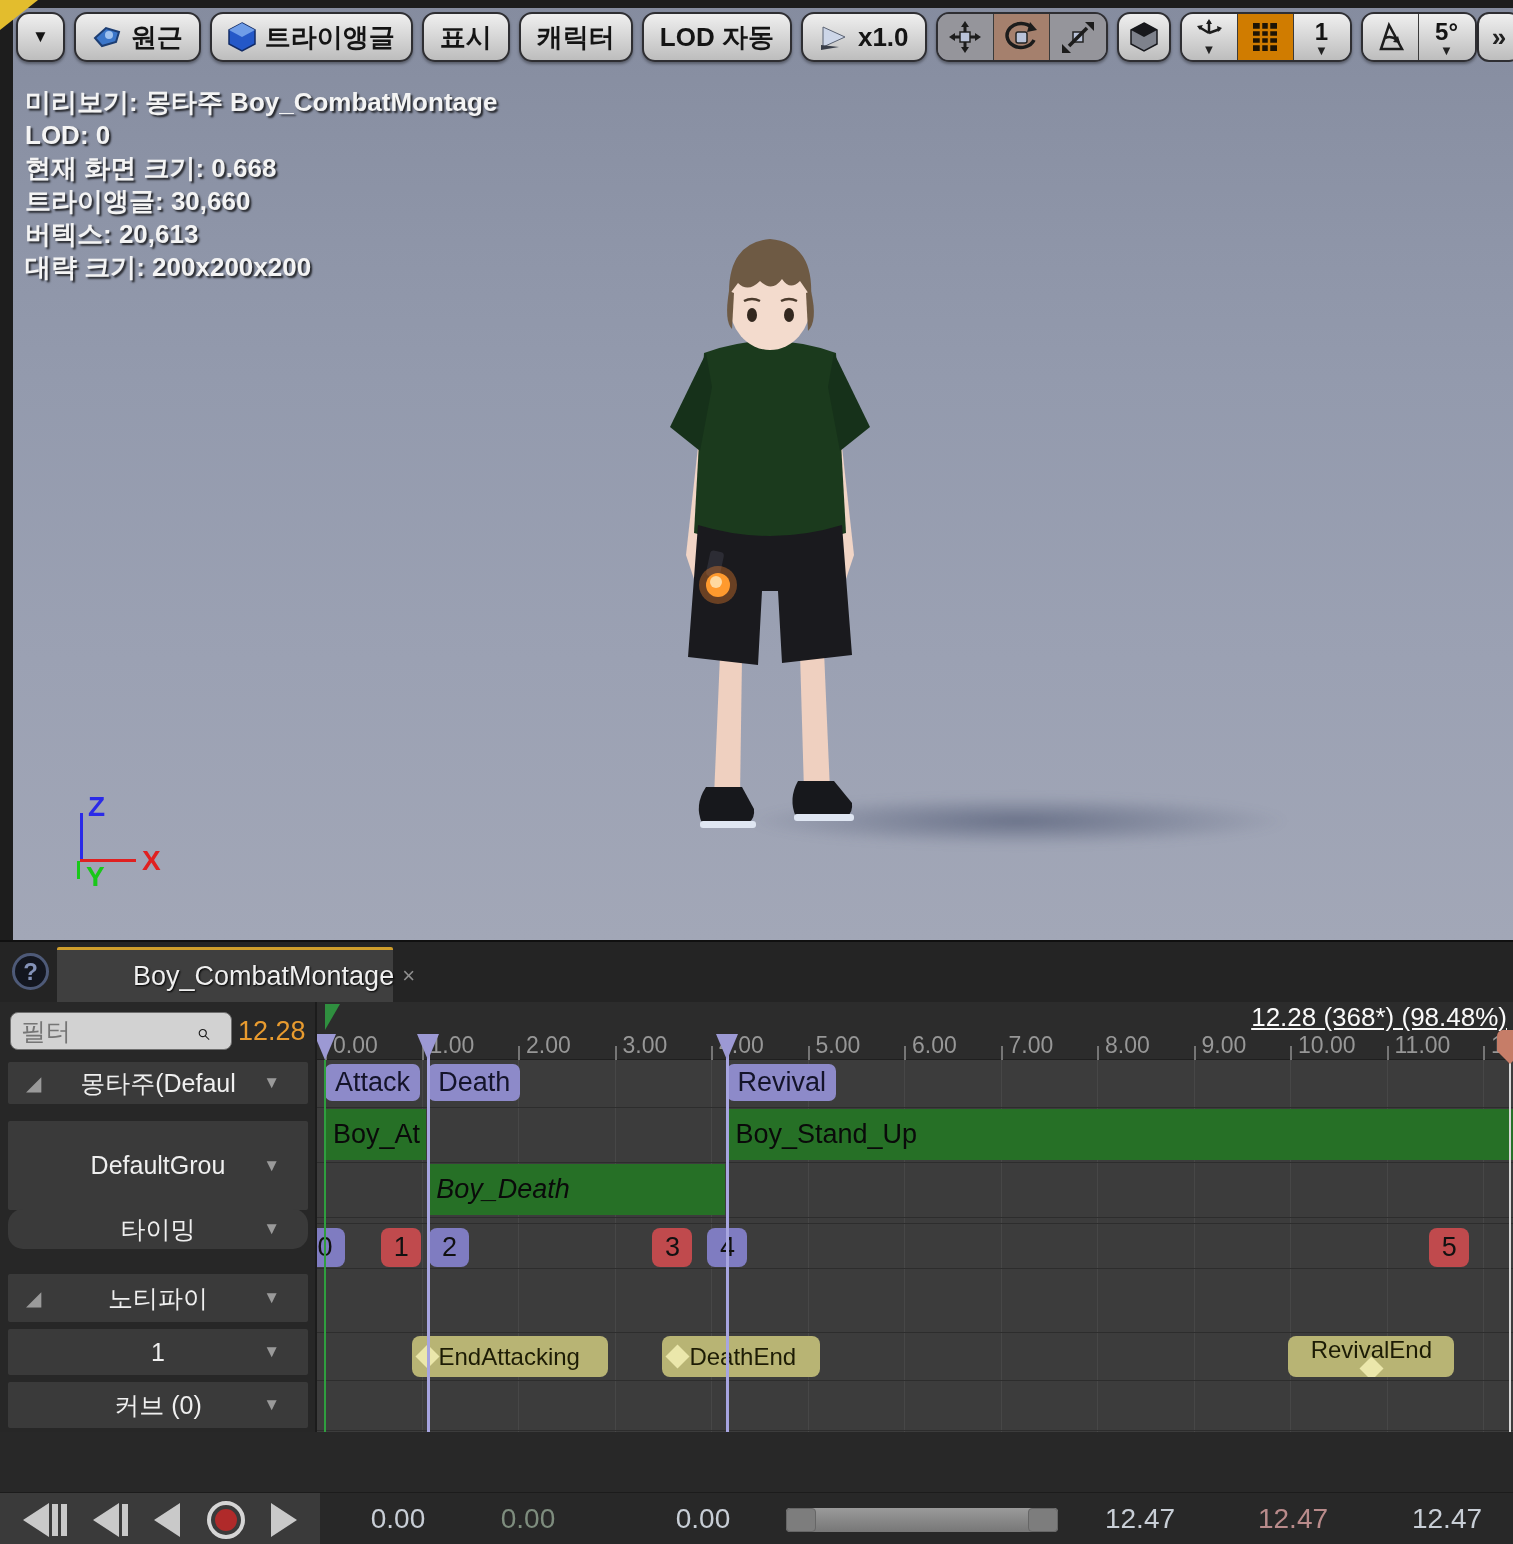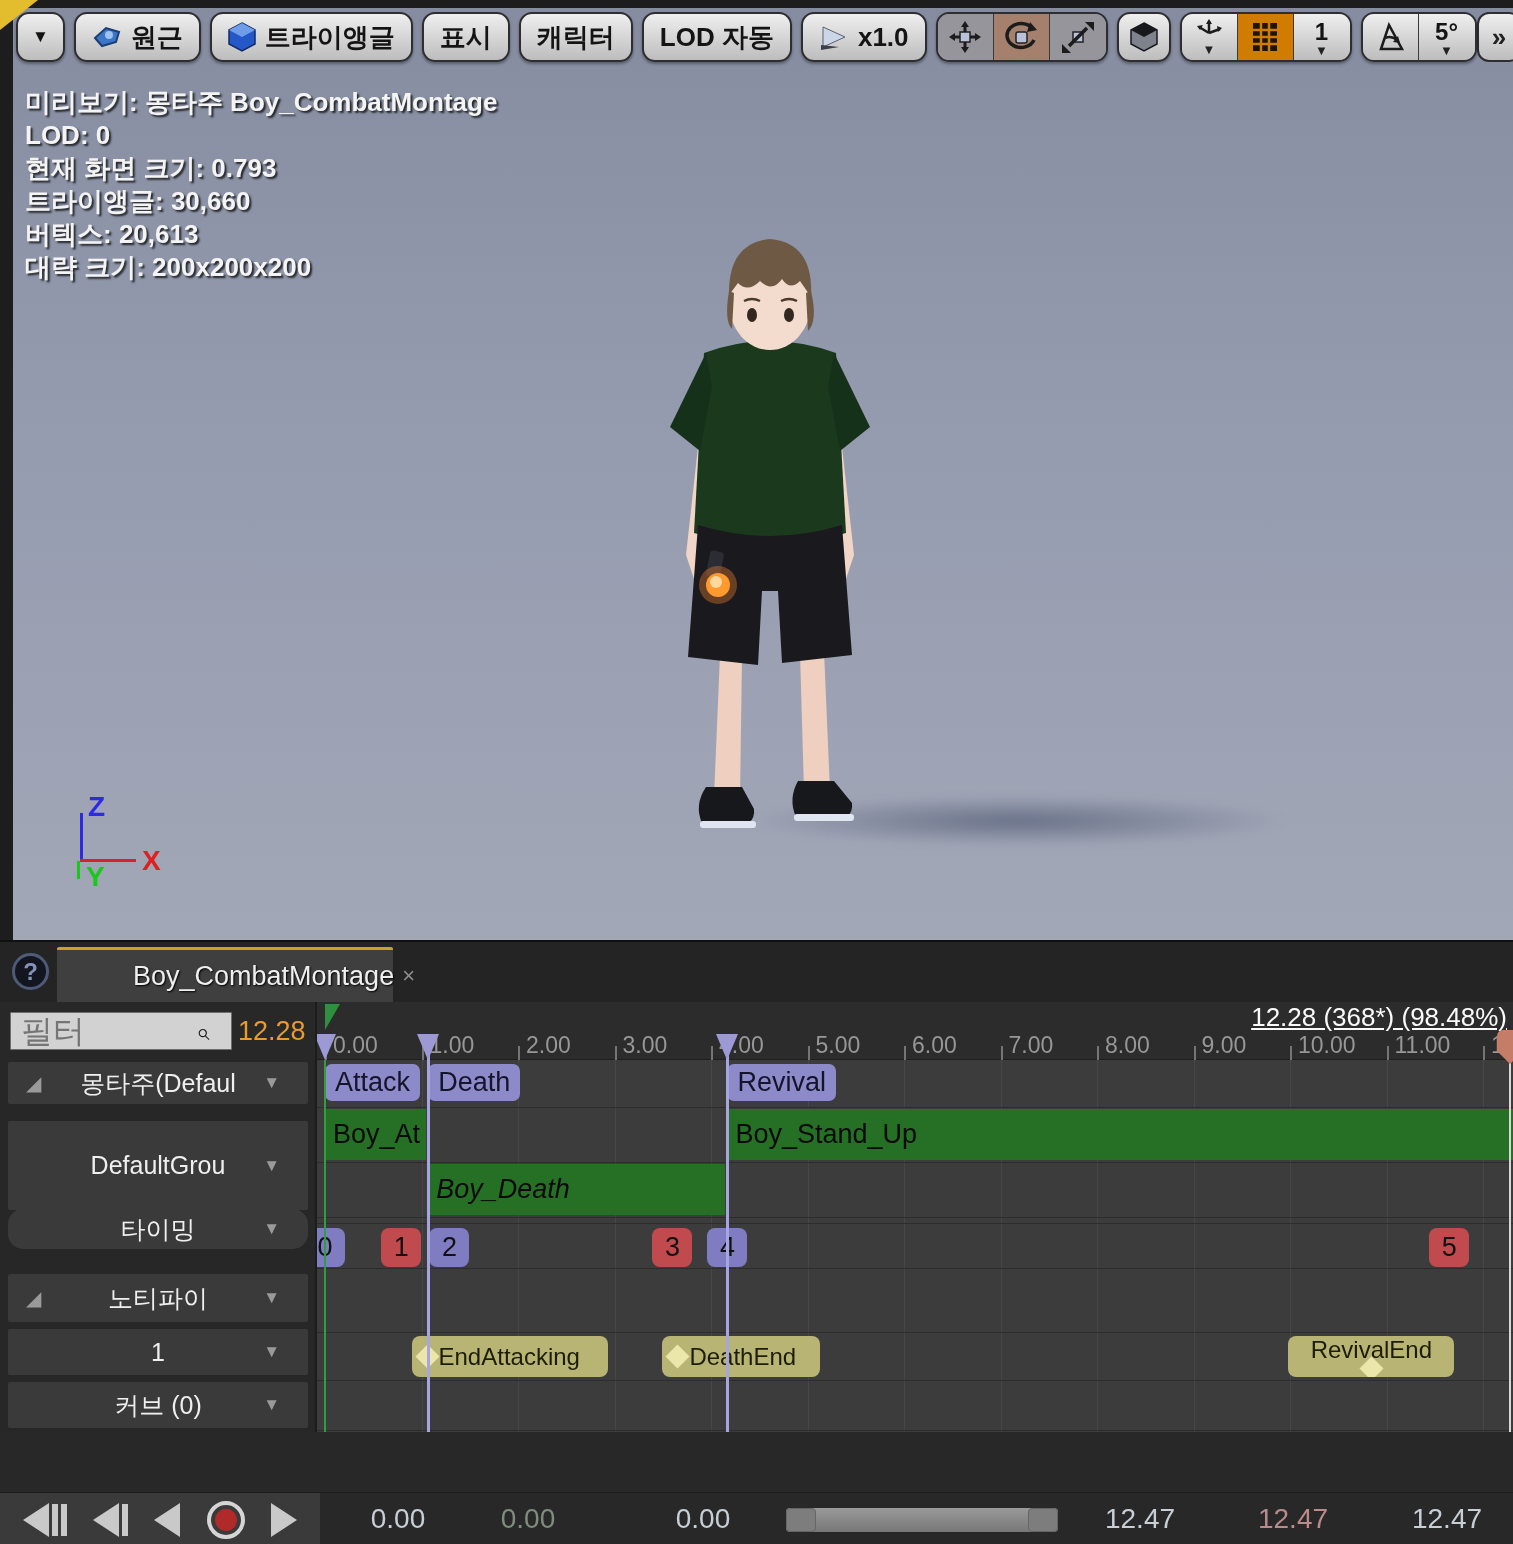--- a/index.html
+++ b/index.html
@@ -64,21 +64,21 @@
   #tab{position:absolute;left:57px;top:5px;width:336px;height:55px;background:#3f3f3f;border-top:3px solid #cf9e2c;
     border-radius:2px 2px 0 0;display:flex;align-items:center;padding:0 14px 0 28px;}
   #tab-title{color:#efefef;font-size:27px;flex:1;text-shadow:1px 1px 2px #000;margin-left:48px;}
   #tab-close{color:#8f8f8f;font-size:22px;margin-left:8px;}
 
   
   #panel-body{position:absolute;left:0;top:60px;width:1513px;height:430px;background:#2a2a2a;}
   #left-col{position:absolute;left:0;top:0;width:315px;height:430px;background:#272727;}
   #filter-row{position:absolute;left:0;top:0;width:315px;height:58px;background:#282828;}
   #filter-input{position:absolute;left:10px;top:10px;width:222px;height:38px;background:#d2d2d2;border:1px solid #6e6e6e;
-    border-radius:1px;color:#6a6a6a;font-size:32px;padding:0 40px 0 10px;}
+    border-radius:8px;color:#6a6a6a;font-size:25px;padding:0 40px 0 10px;}
   #filter-search-icon{position:absolute;left:196px;top:16px;font-size:24px;color:#1a1a1a;transform:scaleX(-1);}
   #filter-pos{position:absolute;left:238px;top:14px;color:#e89b2f;font-size:27px;}
 
   .lp-row{position:absolute;left:8px;width:300px;background:#3a3a3a;border-radius:2px;
     display:flex;align-items:center;justify-content:center;color:#efefef;font-size:25px;}
   .lp-expander{position:absolute;left:18px;color:#9a9a9a;font-size:20px;}
   .lp-caret{position:absolute;right:28px;color:#9a9a9a;font-size:17px;}
 
   #tl{position:absolute;left:315px;top:0;width:1198px;height:430px;background:#3c3c3c;overflow:hidden;border-left:2px solid #1c1c1c;}
   #tl-ruler{position:absolute;left:0;top:0;width:100%;height:58px;background:#2c2c2c;border-bottom:1px solid #1f1f1f;}
@@ -245,21 +245,21 @@
       </div>
     </div>
   </div>
   <div id="overflow-btn">
     <span>»</span>
   </div>
 
   <div id="vp-stats">
         <div class="stat-line">미리보기: 몽타주 Boy_CombatMontage</div>
         <div class="stat-line">LOD: 0</div>
-        <div class="stat-line">현재 화면 크기: 0.793</div>
+        <div class="stat-line">현재 화면 크기: 0.668</div>
         <div class="stat-line">트라이앵글: 30,660</div>
         <div class="stat-line">버텍스: 20,613</div>
         <div class="stat-line">대략 크기: 200x200x200</div>
       </div>
 
   <div id="char-shadow"></div>
   <svg id="character" width="260" height="620" viewBox="0 0 260 620">
 
     <path d="M58 222 L46 330 L56 360 L74 352 L72 226 Z" fill="#f1d5c6"></path>
     <path d="M202 222 L214 330 L204 360 L186 352 L188 226 Z" fill="#f1d5c6"></path>

